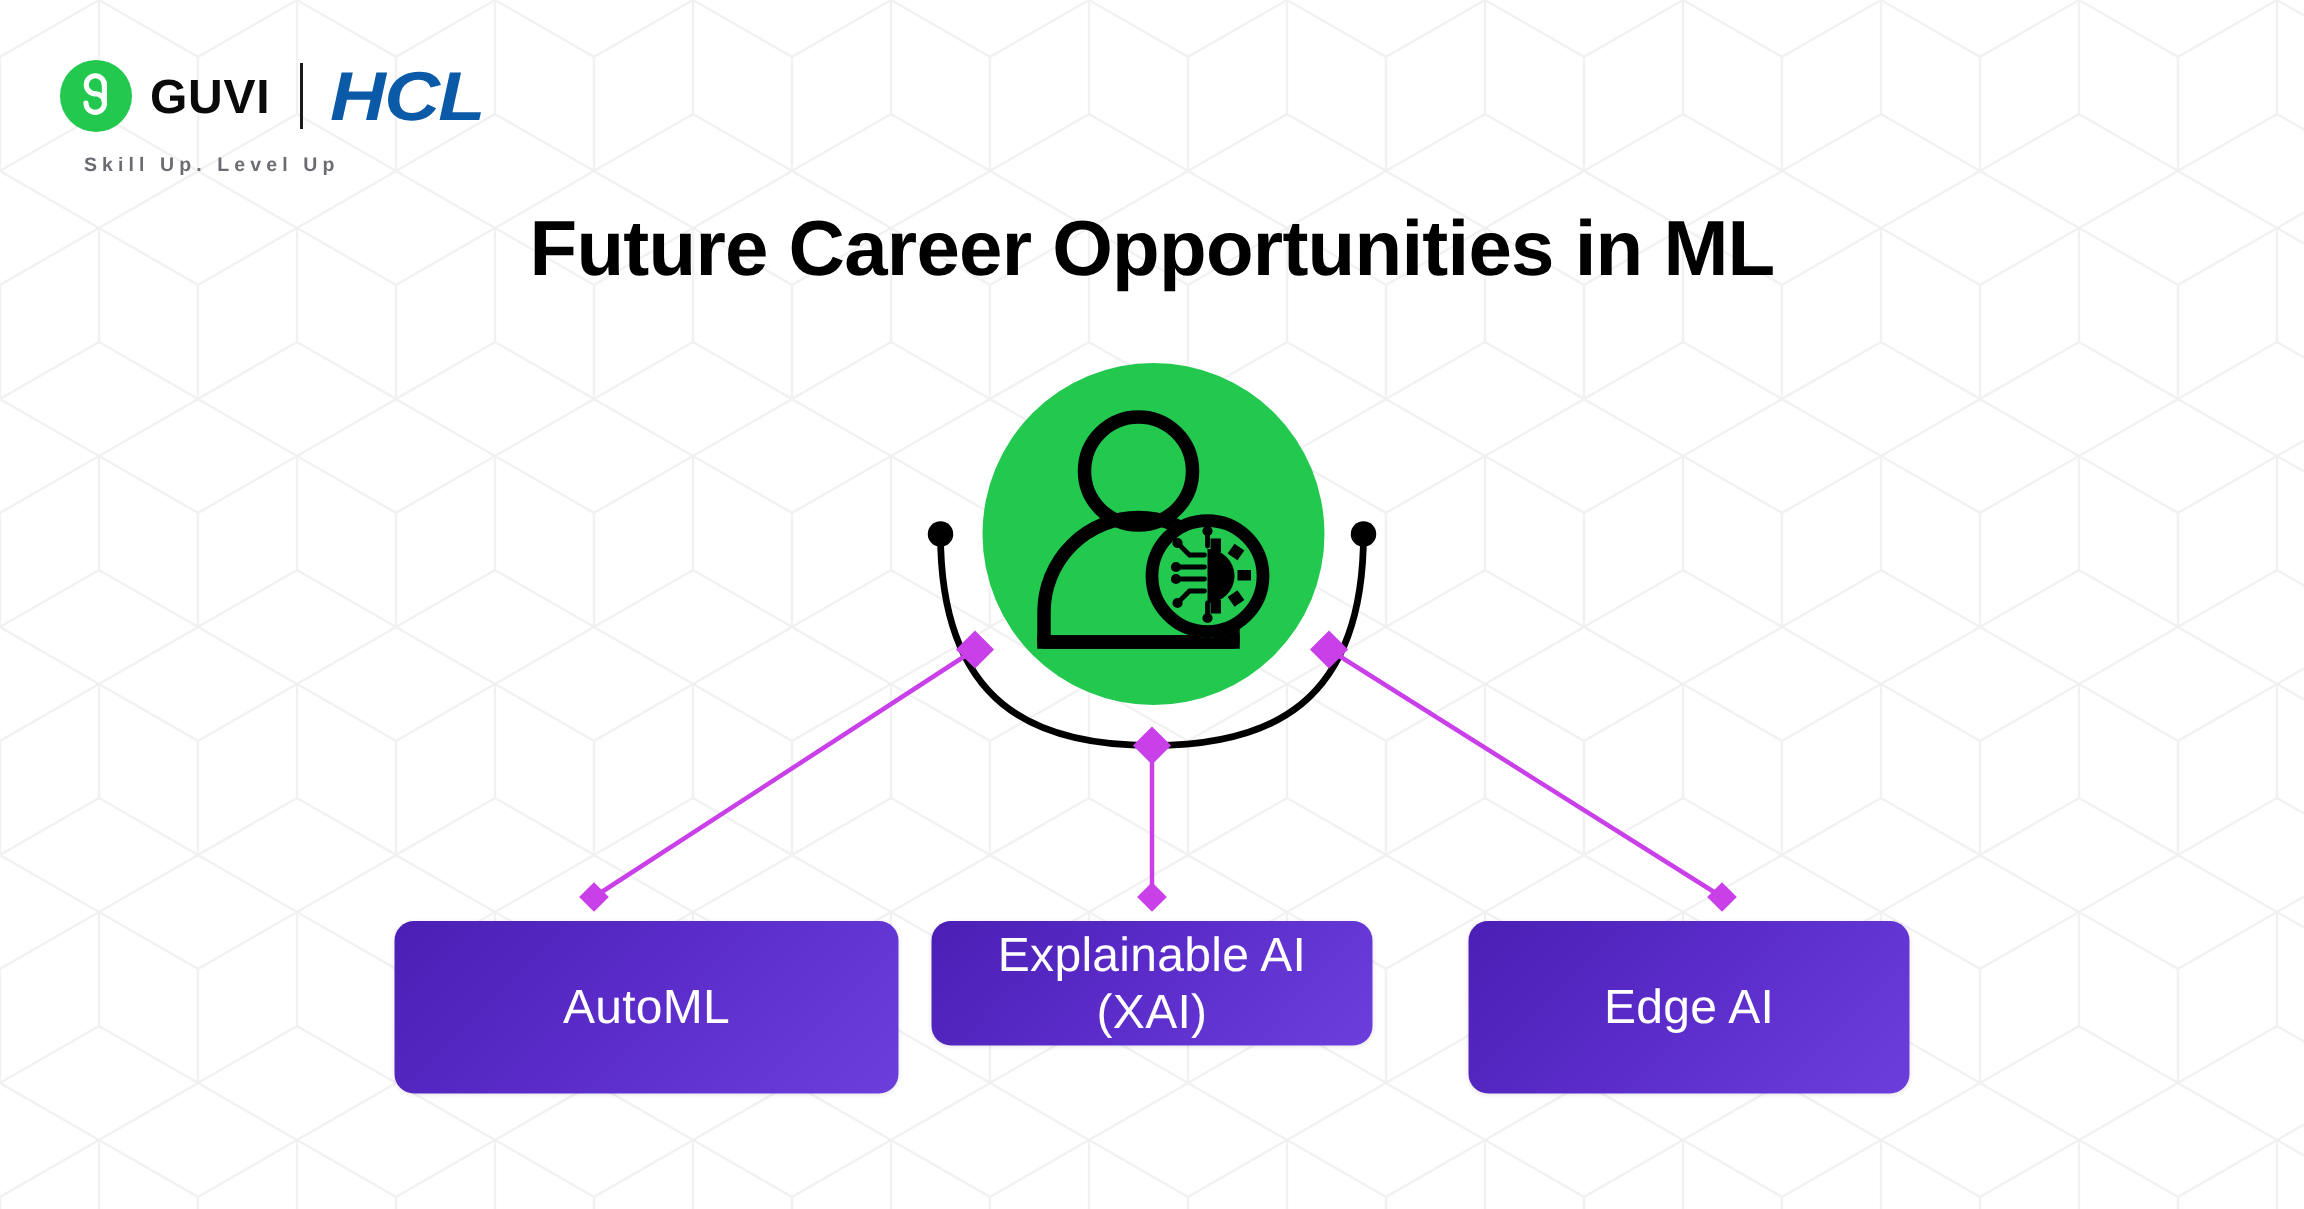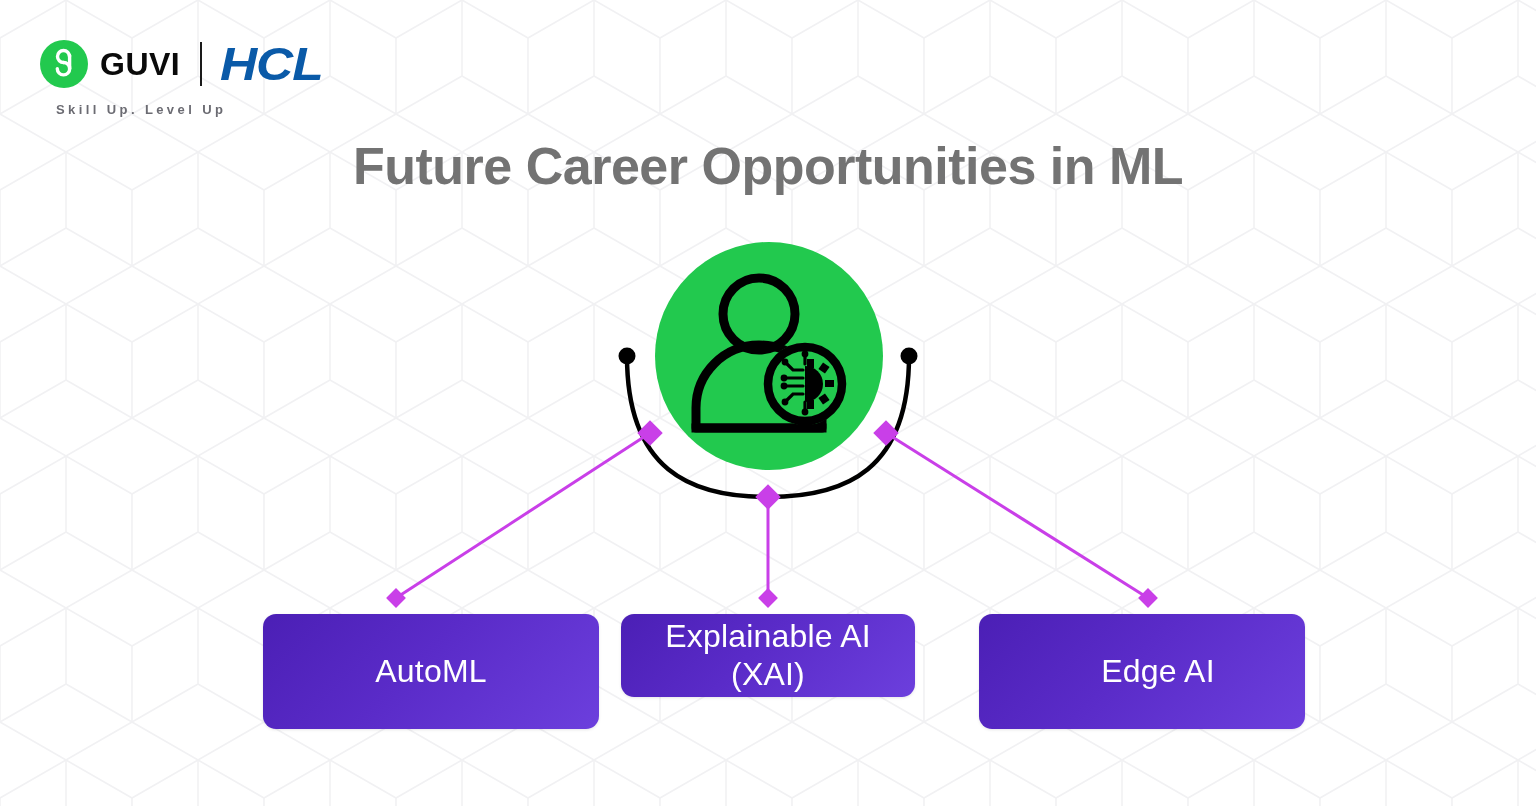--- a/index.html
+++ b/index.html
@@ -86,21 +86,21 @@
   
   #page-title {
     position: absolute;
     top: 136px;
     left: 0;
     width: 1536px;
     text-align: center;
     font-family: "Liberation Sans", sans-serif;
     font-size: 52px;
     font-weight: 700;
-    color: #737373;
+    color: #000000;
     letter-spacing: -0.5px;
     z-index: 5;
   }
 
   
   #diagram {
     position: absolute;
     left: 0;
     top: 0;
     width: 1536px;
@@ -142,21 +142,21 @@
     font-size: 32px;
     font-weight: 400;
     color: #ffffff;
     text-align: center;
     line-height: 1.18;
     letter-spacing: 0.2px;
     white-space: pre-line;
   }
   #leaf-0 { left: 263px; top: 614px; width: 336px; height: 115px; }
   #leaf-1 { left: 621px; top: 614px; width: 294px; height: 83px; }
-  #leaf-2 { left: 979px; top: 614px; width: 294px; height: 115px; padding-left: 32px; }
+  #leaf-2 { left: 979px; top: 614px; width: 294px; height: 115px; }
 </style>
 </head>
 <body>
 
 <div id="stage">
 
   <svg id="bg-pattern" width="1536" height="806" viewBox="0 0 1536 806" aria-hidden="true">
     <defs>
       <pattern id="isoCube" width="132" height="152" patternUnits="userSpaceOnUse">
         <g fill="none" stroke="#f1f1f3" stroke-width="1.6">

